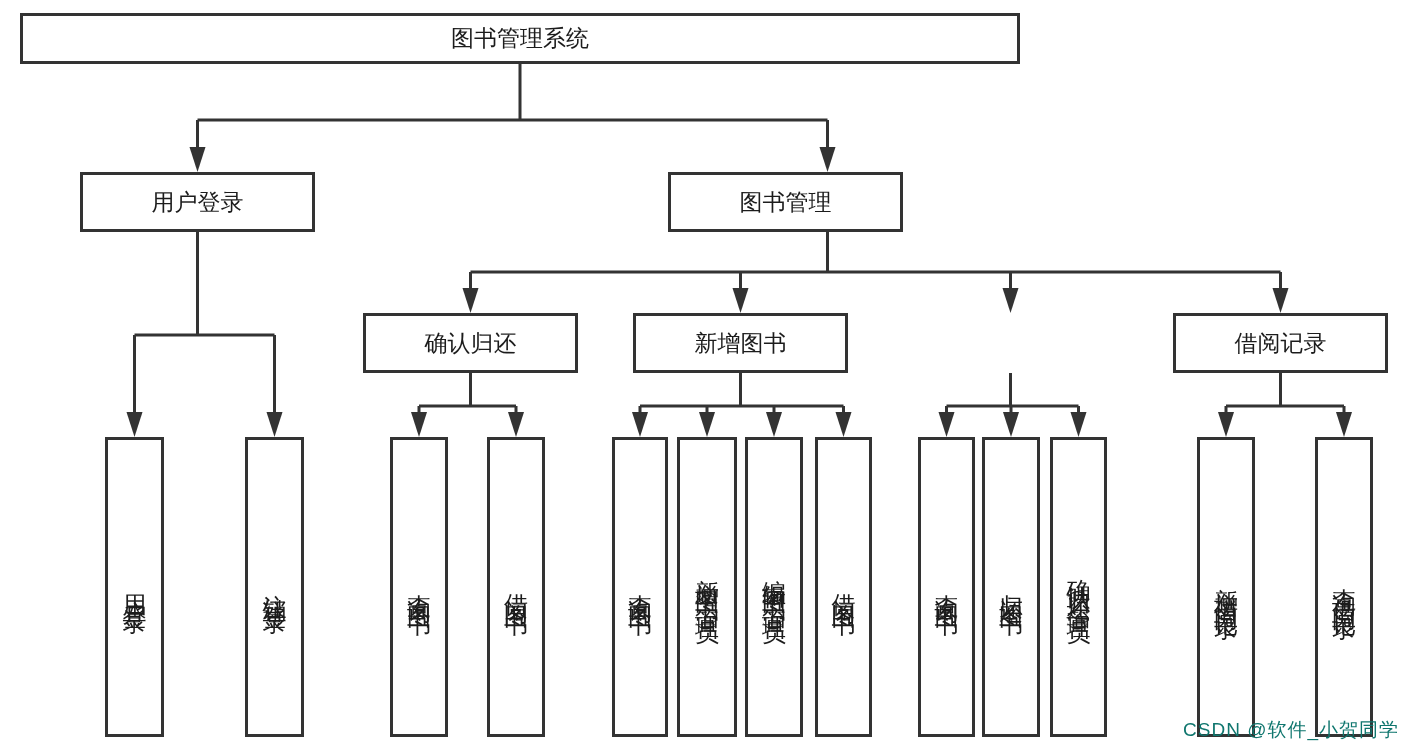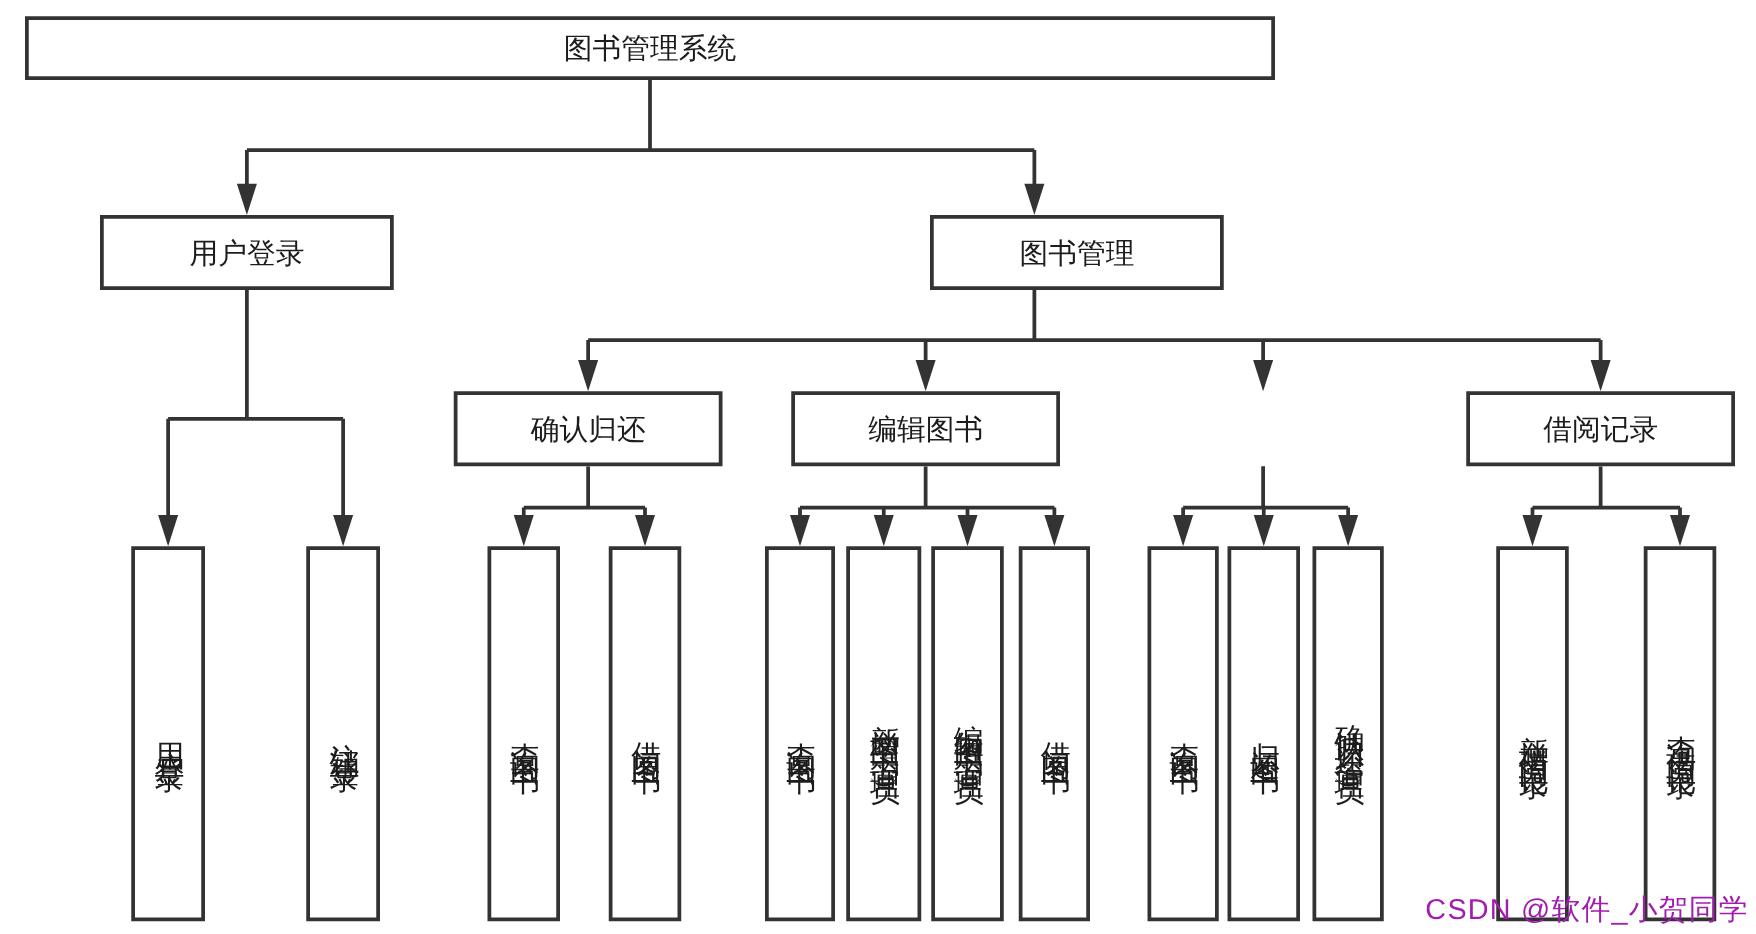--- a/index.html
+++ b/index.html
@@ -39,22 +39,22 @@
     writing-mode: vertical-rl;
     text-orientation: mixed;
     font-size: 24px;
     letter-spacing: 6px;
     white-space: normal;
   }
   #watermark {
     position: absolute;
     right: 6px;
     bottom: 4px;
-    color: #a21caf;
-    font-size: 23px;
+    color: #0f766e;
+    font-size: 19px;
     letter-spacing: 1px;
     z-index: 5;
   }
 </style>
 </head>
 <body>
 
 <div id="stage">
 
   <svg id="wires" viewBox="0 0 1405 747" xmlns="http://www.w3.org/2000/svg">
@@ -96,24 +96,24 @@
       <polygon points="1003,412 1019,412 1011,437"></polygon>
       <polygon points="1070.5,412 1086.5,412 1078.5,437"></polygon>
       <polygon points="1218,412 1234,412 1226,437"></polygon>
       <polygon points="1336,412 1352,412 1344,437"></polygon>
     </g>
   </svg>
 
   <div class="node" style="left:20px; top:13px; width:1000px; height:51px;">图书管理系统</div>
 
   <div class="node" style="left:80px; top:172px; width:235px; height:60px;">用户登录</div>
-  <div class="node" style="left:744px; top:172px; width:235px; height:60px;">图书管理</div>
+  <div class="node" style="left:668px; top:172px; width:235px; height:60px;">图书管理</div>
 
   <div class="node" style="left:363px; top:313px; width:215px; height:60px;">确认归还</div>
-  <div class="node" style="left:633px; top:313px; width:215px; height:60px;">编辑图书</div>
+  <div class="node" style="left:633px; top:313px; width:215px; height:60px;">新增图书</div>
   <div class="node" style="left:1173px; top:313px; width:215px; height:60px;">借阅记录</div>
 
   <div class="node v" style="left:105px; top:437px; width:59px; height:300px;">用户登录</div>
   <div class="node v" style="left:245px; top:437px; width:59px; height:300px;">注销登录</div>
 
   <div class="node v" style="left:390px; top:437px; width:58px; height:300px;">查询图书</div>
   <div class="node v" style="left:487px; top:437px; width:58px; height:300px;">借阅图书</div>
 
   <div class="node v" style="left:612px; top:437px; width:56px; height:300px;">查询图书</div>
   <div class="node v" style="left:677px; top:437px; width:60px; height:300px;">新增图书（管理员）</div>

